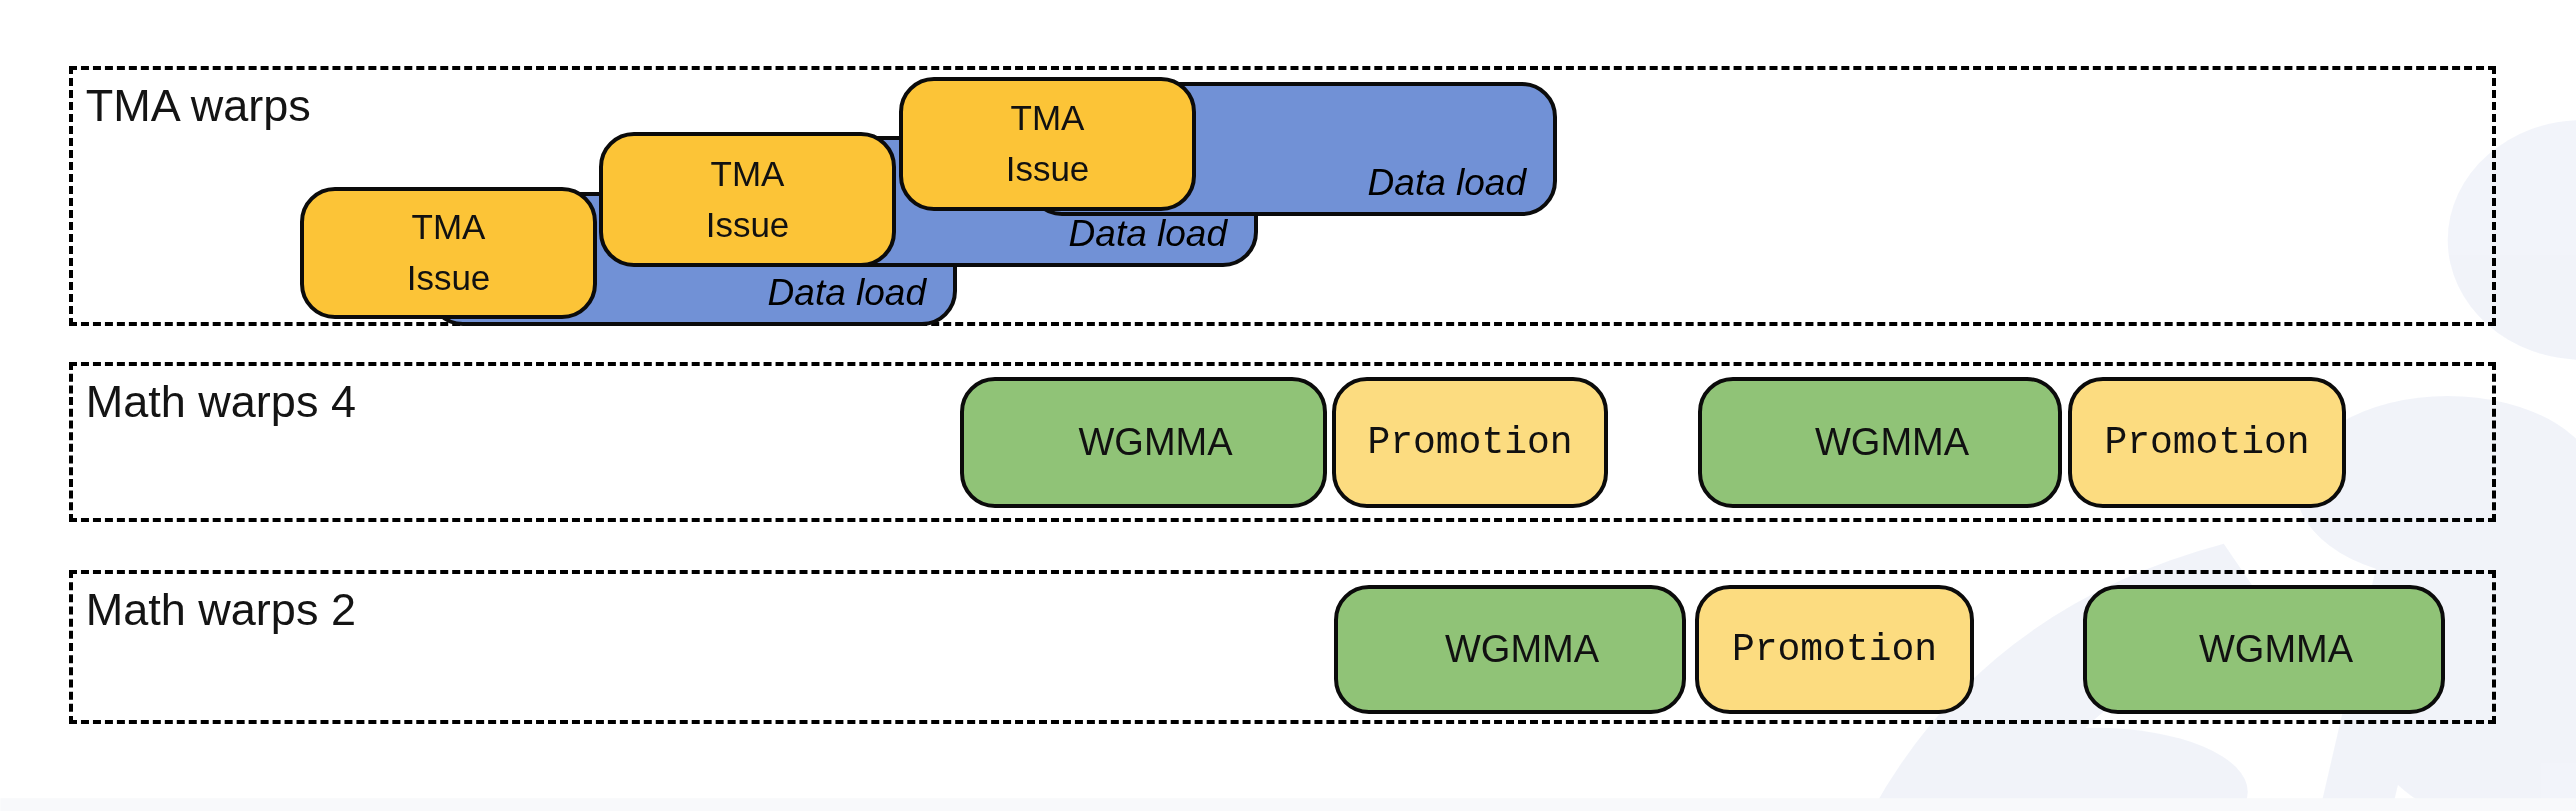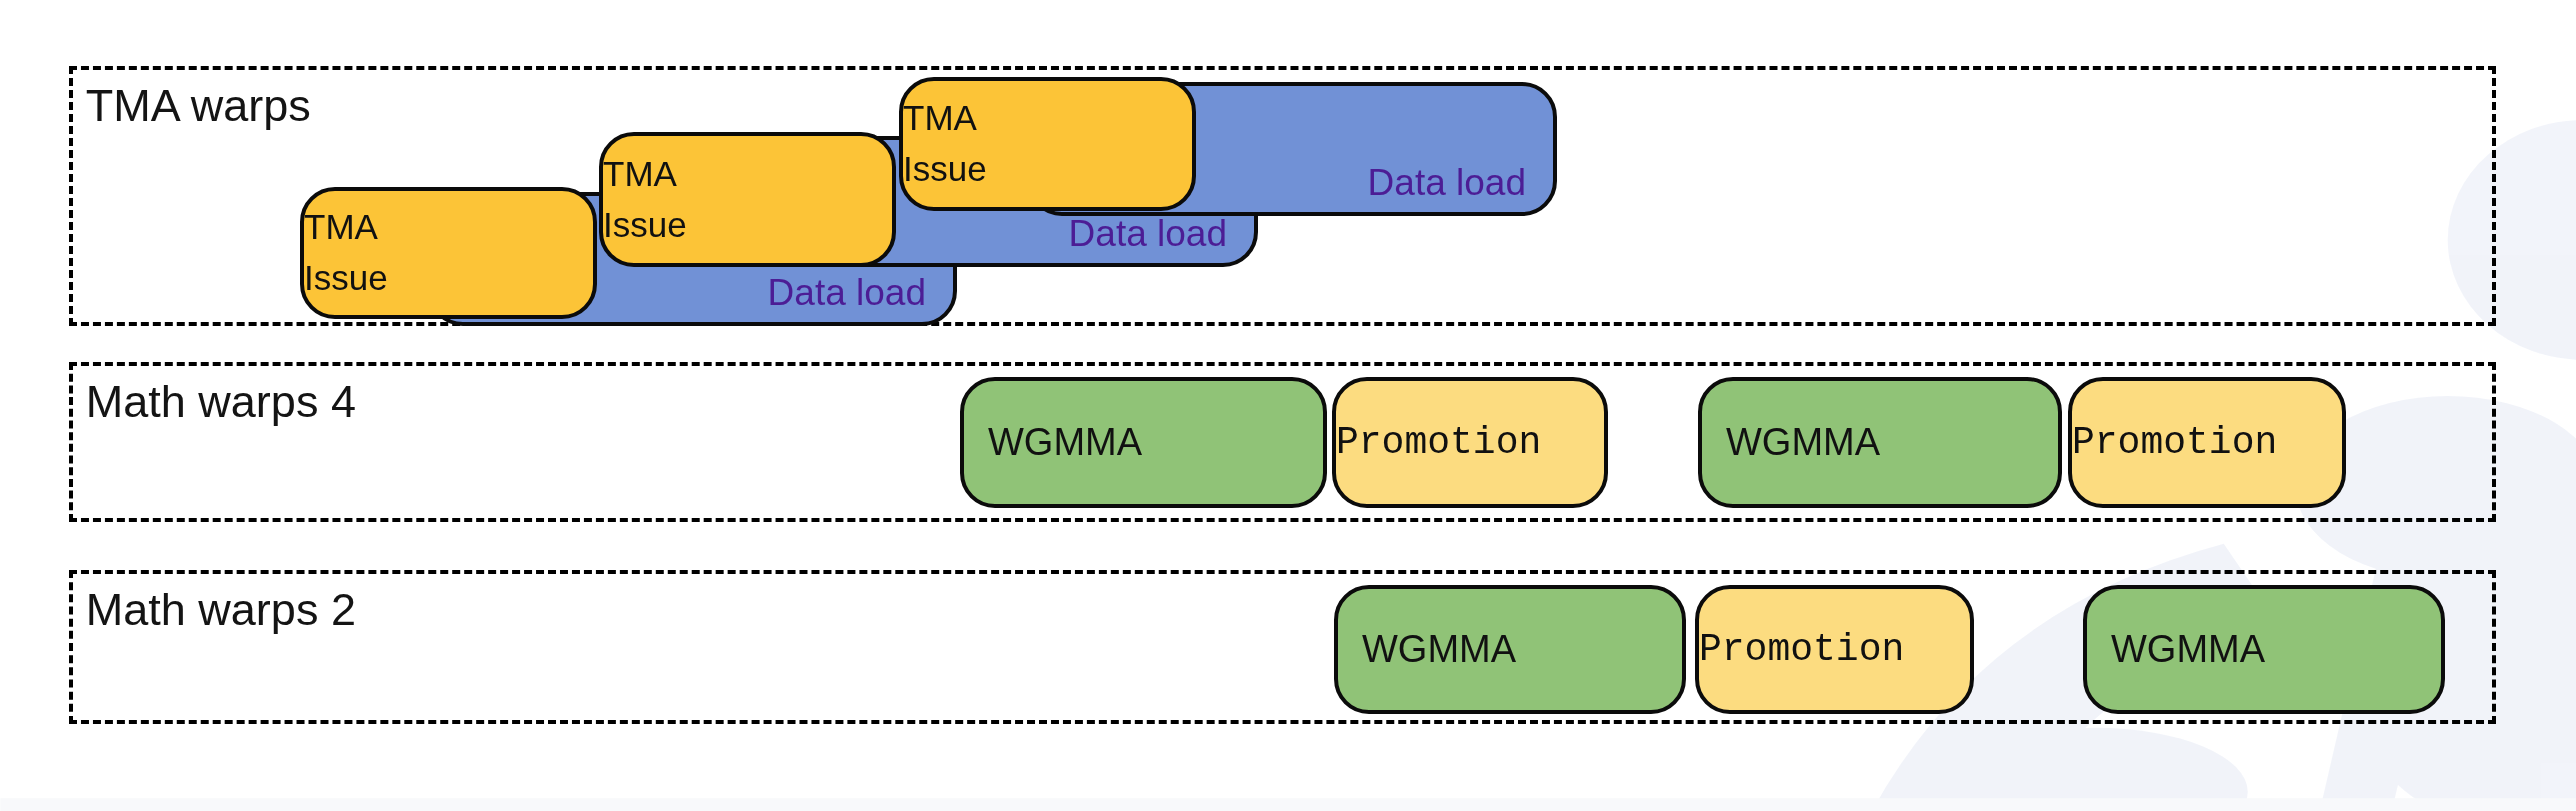--- a/index.html
+++ b/index.html
@@ -37,35 +37,36 @@
     color: #141414;
     white-space: nowrap;
   }
   .block {
     position: absolute;
     box-sizing: border-box;
     border: 4.8px solid #0b0b0b;
     border-radius: 35px;
     display: flex;
     flex-direction: column;
-    align-items: flex-start;
+    align-items: center;
     justify-content: center;
     font-size: 38px;
     color: #111111;
     text-align: center;
   }
   .block.issue {
     background: var(--tma-yellow, #fcc437);
     font-size: 35px;
     line-height: 1.45;
   }
   .block.load {
     background: var(--load-blue, #7191d6);
-    color: #4c1d95;
+    color: #000000;
     font-size: 37px;
+    font-style: italic;
   }
   .block.load .bl {
     position: absolute;
     right: 27px;
     bottom: 8px;
     white-space: nowrap;
   }
   .block.wgmma {
     background: var(--wgmma-green, #90c377);
     padding-left: 24px;

